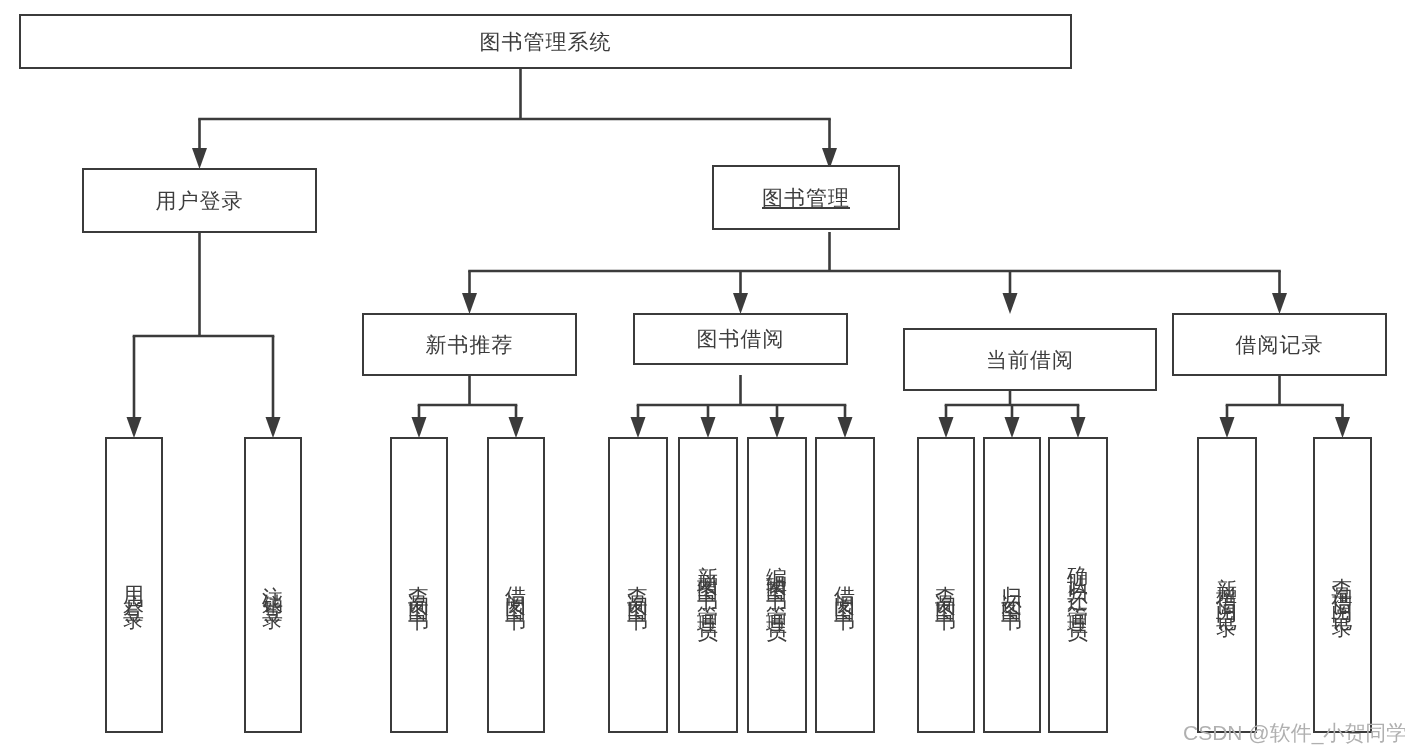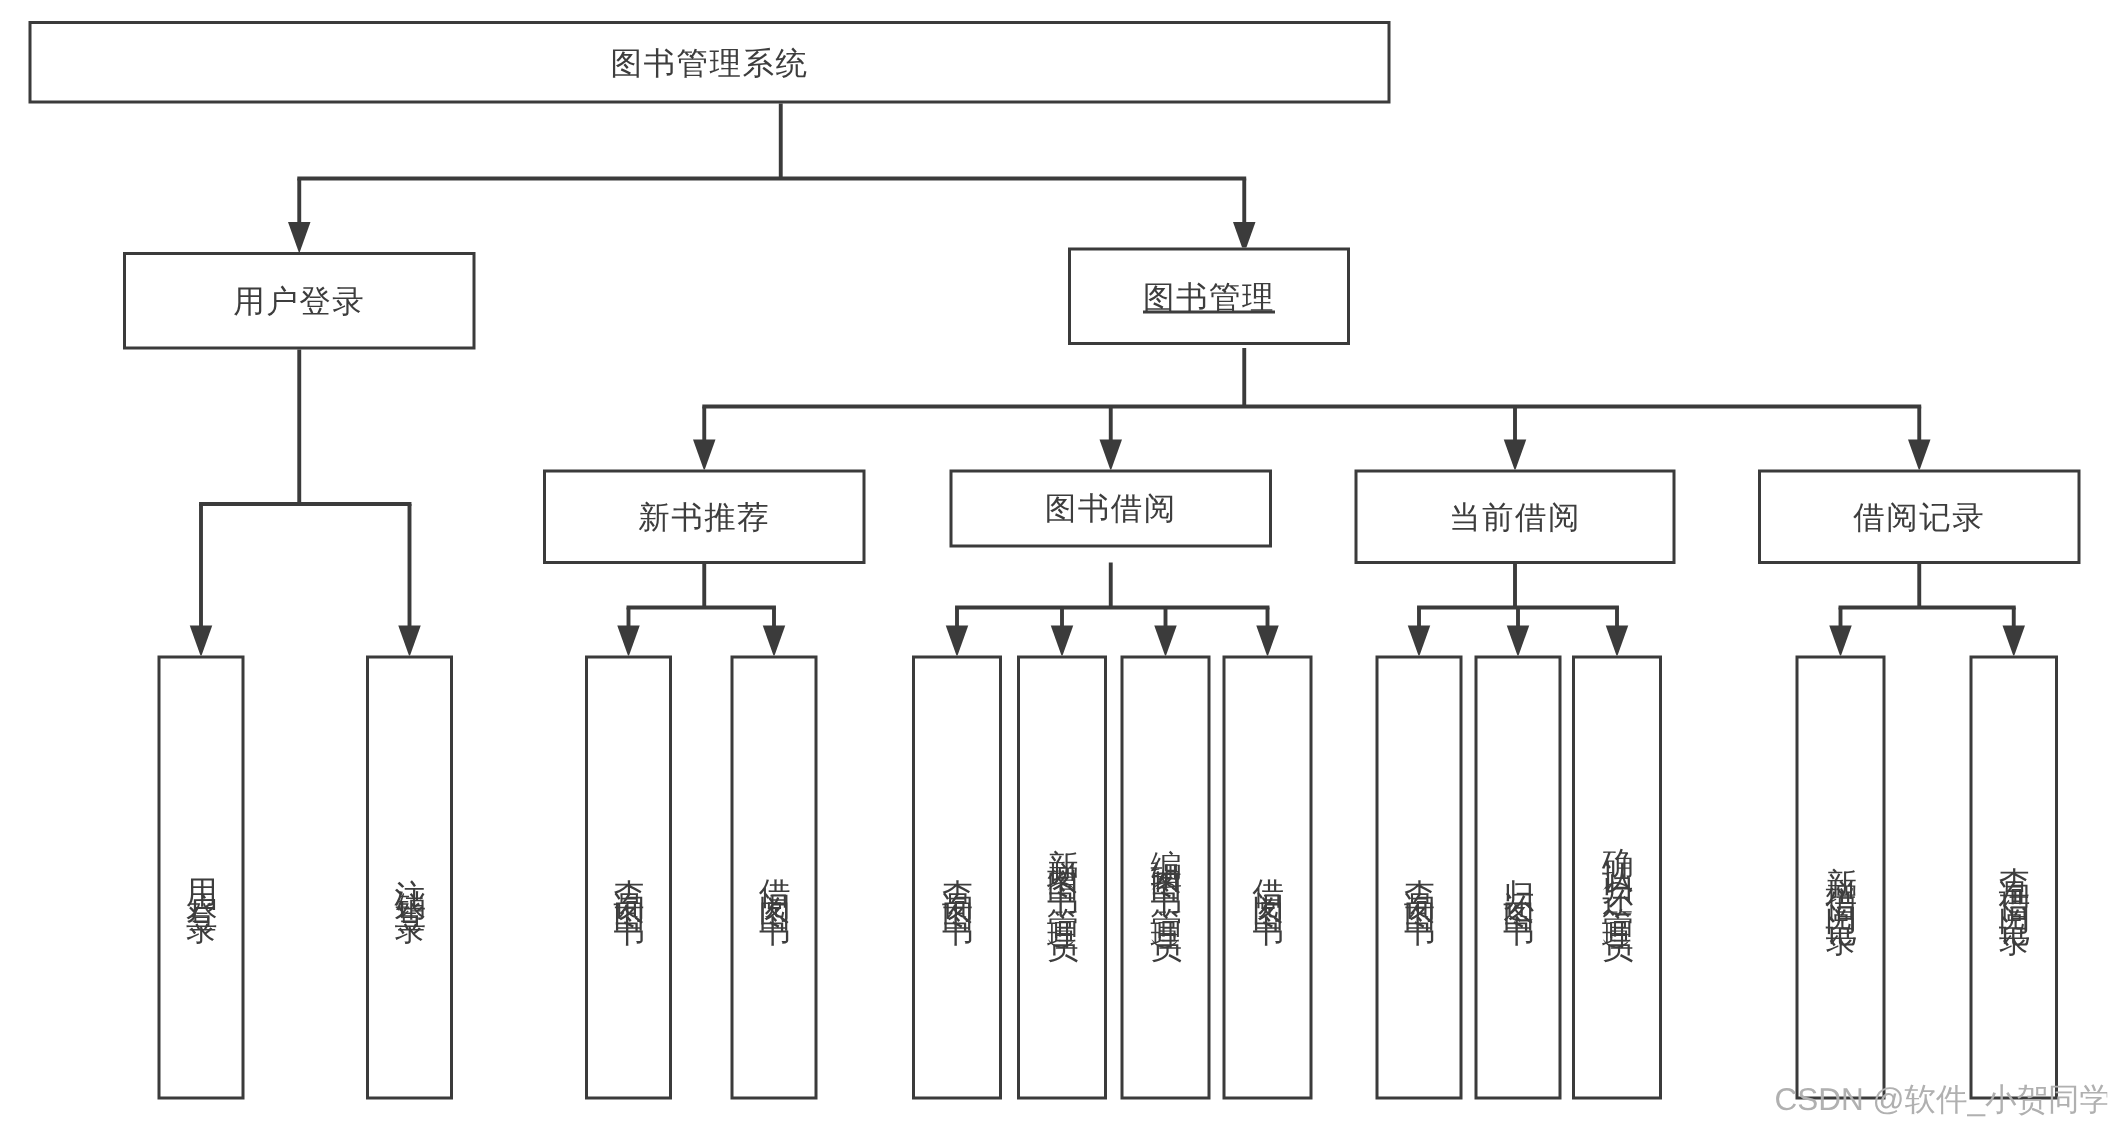--- a/index.html
+++ b/index.html
@@ -116,36 +116,36 @@
       <line x1="1078" y1="405" x2="1078" y2="427"></line>
       <polygon points="1070.5,417 1085.5,417 1078,438"></polygon>
       <line x1="1279.5" y1="375" x2="1279.5" y2="405"></line>
       <line x1="1225.7" y1="405" x2="1343.8" y2="405"></line>
       <line x1="1227" y1="405" x2="1227" y2="427"></line>
       <polygon points="1219.5,417 1234.5,417 1227,438"></polygon>
       <line x1="1342.5" y1="405" x2="1342.5" y2="427"></line>
       <polygon points="1335,417 1350,417 1342.5,438"></polygon>
     </svg>
   <div id="nodes-layer">
-      <div class="box h" style="left: 19px; top: 14px; width: 908px; height: 55px;">
+      <div class="box h" style="left: 19px; top: 14px; width: 1053px; height: 55px;">
         <span>图书管理系统</span>
       </div>
       <div class="box h" style="left: 82px; top: 168px; width: 235px; height: 65px;">
         <span>用户登录</span>
       </div>
       <div class="box h" style="left: 712px; top: 165px; width: 188px; height: 65px; text-decoration: underline;">
         <span>图书管理</span>
       </div>
       <div class="box h" style="left: 362px; top: 313px; width: 215px; height: 63px;">
         <span>新书推荐</span>
       </div>
       <div class="box h" style="left: 633px; top: 313px; width: 215px; height: 52px;">
         <span>图书借阅</span>
       </div>
-      <div class="box h" style="left: 903px; top: 313px; width: 214px; height: 63px;">
+      <div class="box h" style="left: 903px; top: 328px; width: 254px; height: 63px;">
         <span>当前借阅</span>
       </div>
       <div class="box h" style="left: 1172px; top: 313px; width: 215px; height: 63px;">
         <span>借阅记录</span>
       </div>
       <div class="box v" style="left: 105px; top: 437px; width: 58px; height: 296px;">
         <span>用户登录</span>
       </div>
       <div class="box v" style="left: 244px; top: 437px; width: 58px; height: 296px;">
         <span>注销登录</span>

